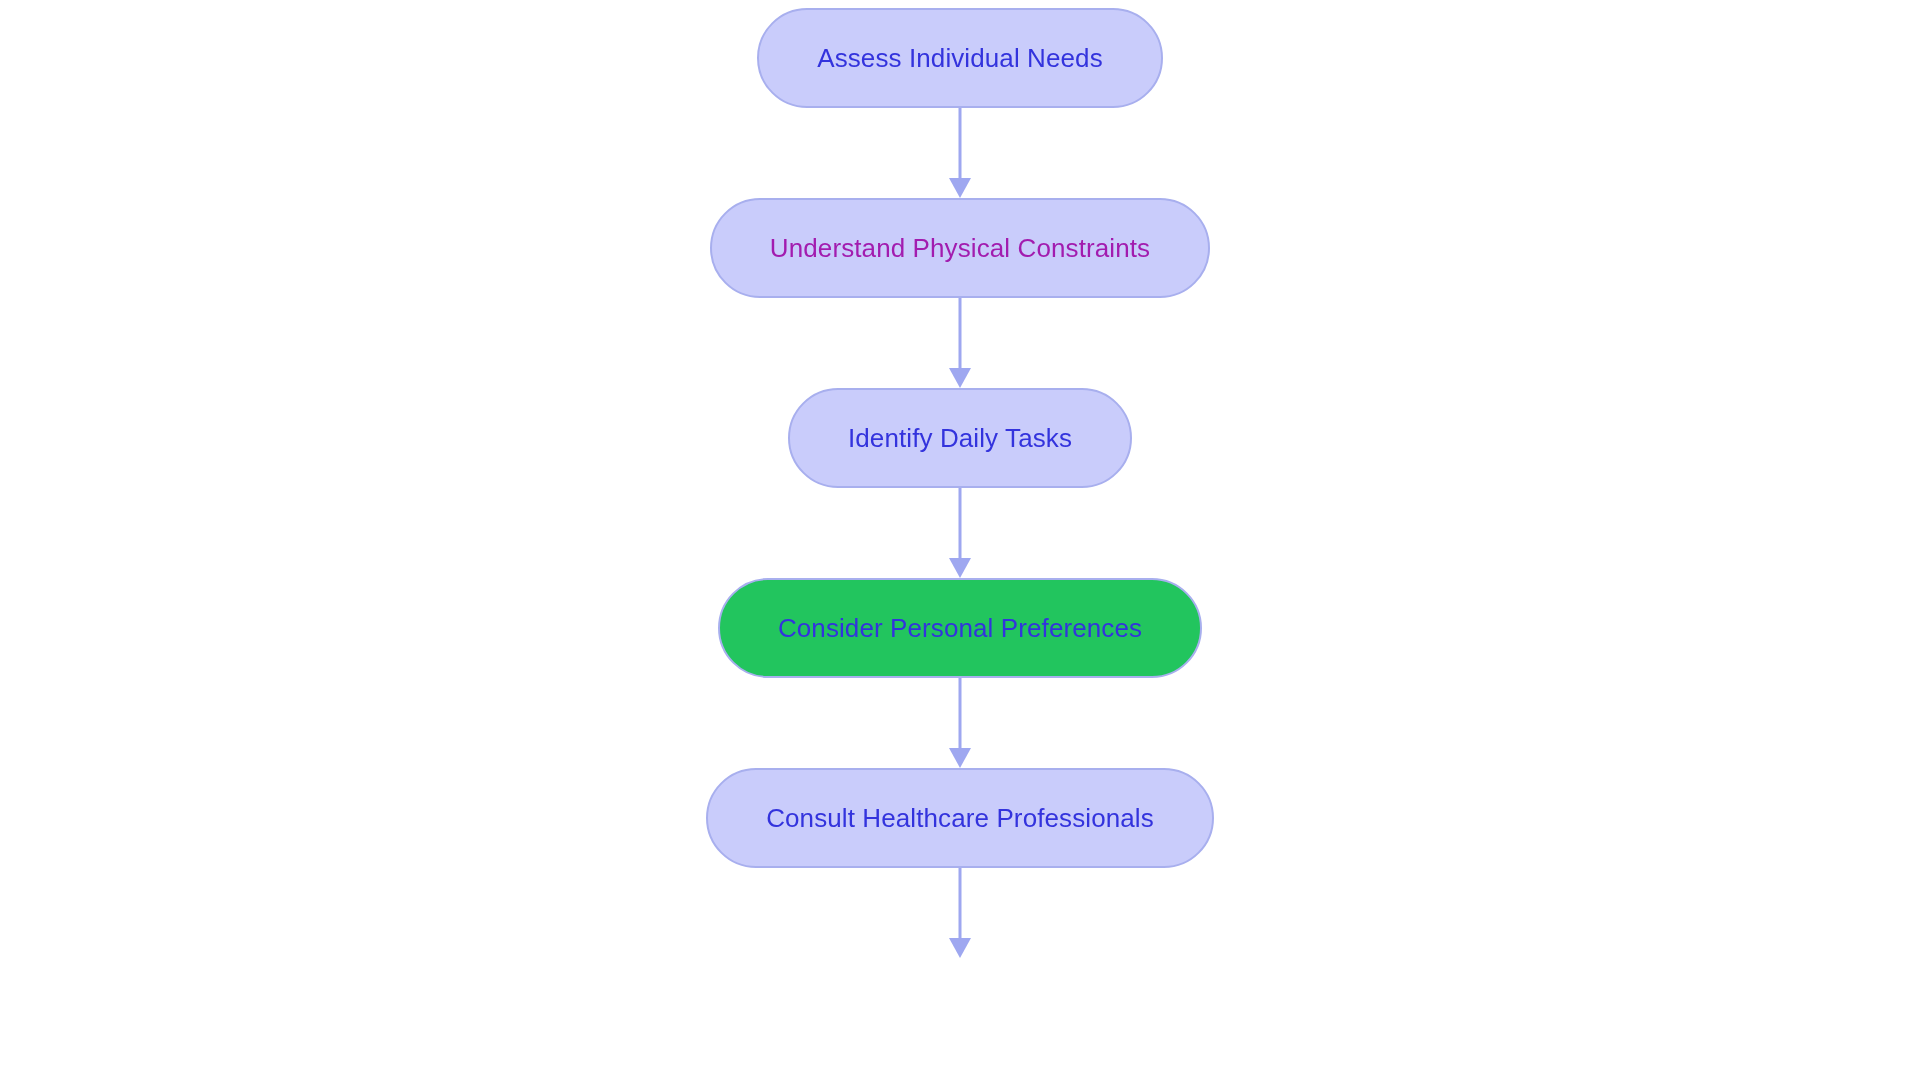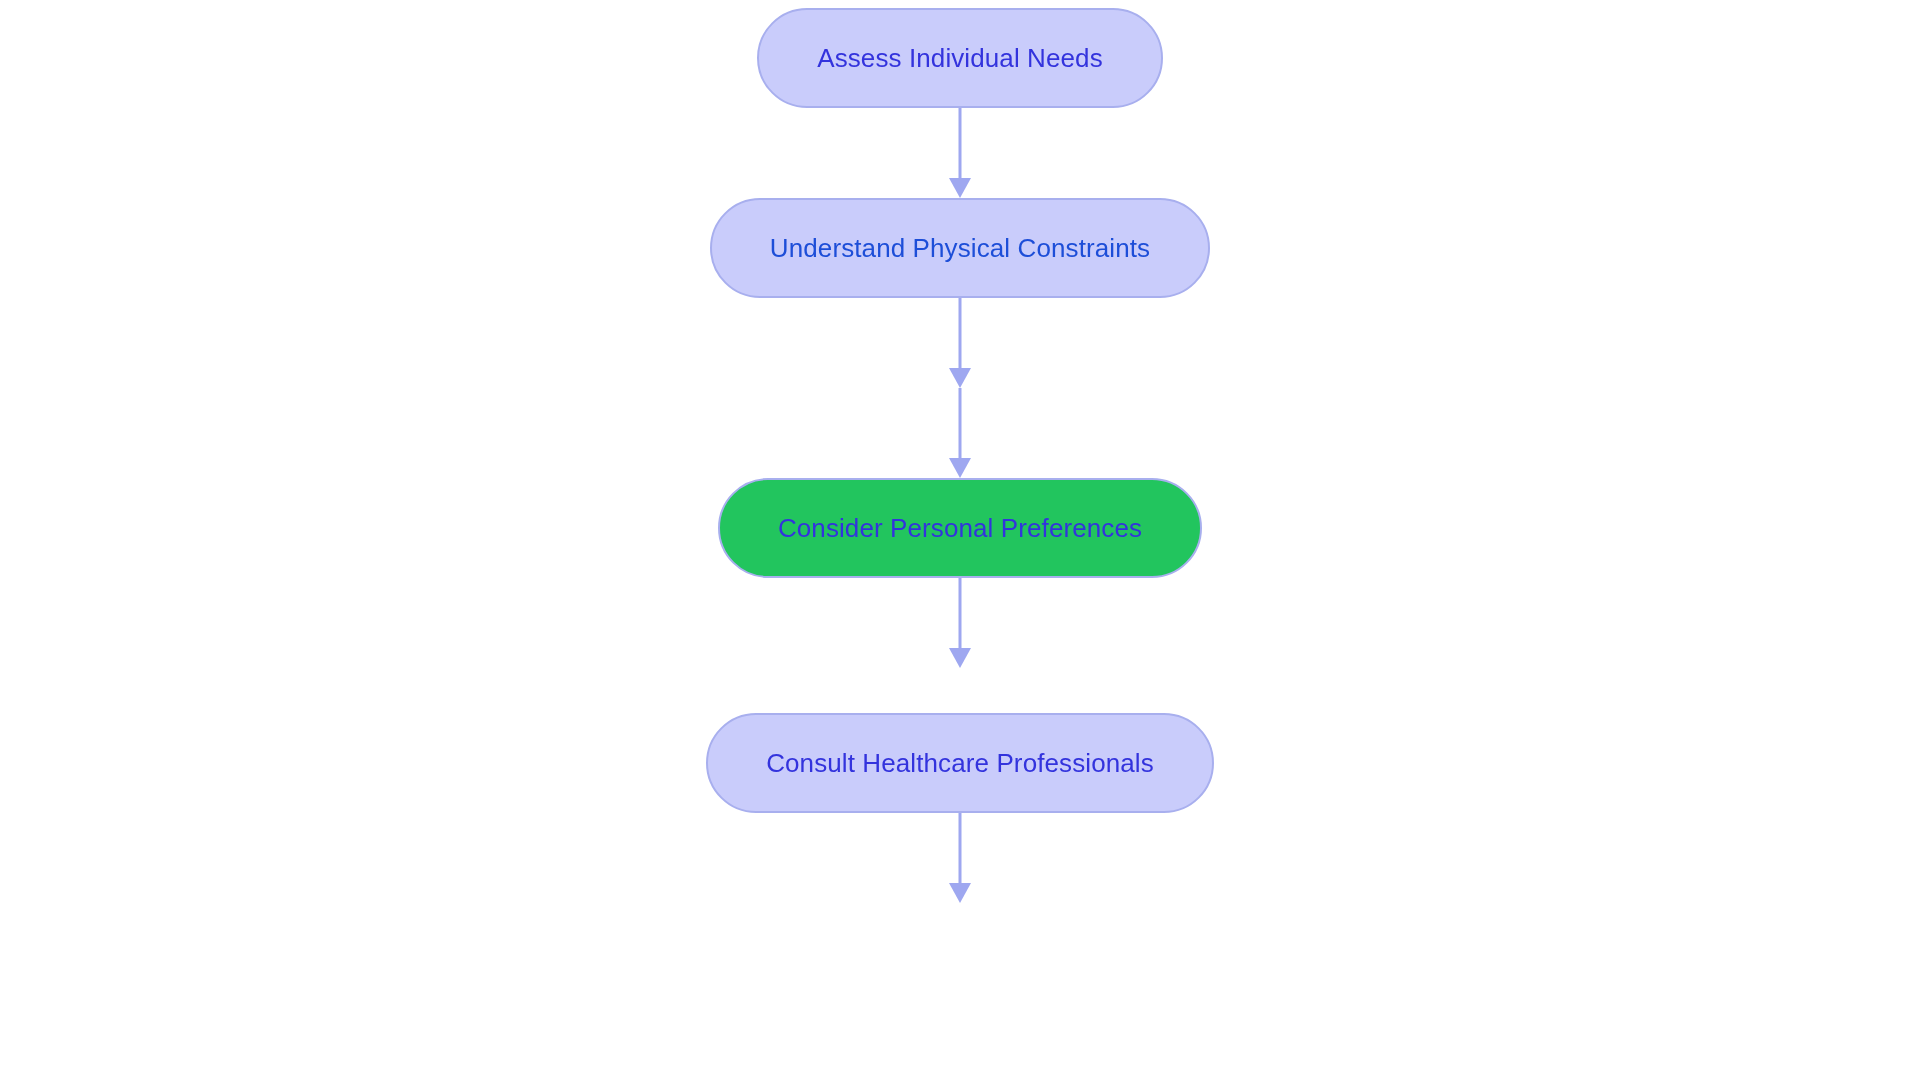--- a/index.html
+++ b/index.html
@@ -100,45 +100,48 @@
 
     <div class="node" style="background: rgb(201, 204, 251); border-color: rgb(168, 175, 238); color: rgb(51, 51, 221);">
       <span class="node-label">Assess Individual Needs</span>
     </div>
 
     <div class="connector">
       <span class="conn-line" style="background: rgb(158, 167, 240);"></span>
       <span class="conn-head" style="border-top-color: rgb(158, 167, 240);"></span>
     </div>
 
-    <div class="node" style="background: rgb(201, 204, 251); border-color: rgb(168, 175, 238); color: #1d4ed8;">
+    <div class="node" style="background: rgb(201, 204, 251); border-color: rgb(168, 175, 238); color: #a21caf;">
       <span class="node-label">Understand Physical Constraints</span>
     </div>
 
     <div class="connector">
       <span class="conn-line" style="background: rgb(158, 167, 240);"></span>
       <span class="conn-head" style="border-top-color: rgb(158, 167, 240);"></span>
     </div>
 
+    <div class="node" style="background: rgb(201, 204, 251); border-color: rgb(168, 175, 238); color: rgb(51, 51, 221);">
+      <span class="node-label">Identify Daily Tasks</span>
+    </div>
 
     <div class="connector">
       <span class="conn-line" style="background: rgb(158, 167, 240);"></span>
       <span class="conn-head" style="border-top-color: rgb(158, 167, 240);"></span>
     </div>
 
     <div class="node" style="background: #22c55e; border-color: rgb(168, 175, 238); color: rgb(51, 51, 221);">
       <span class="node-label">Consider Personal Preferences</span>
     </div>
 
     <div class="connector">
       <span class="conn-line" style="background: rgb(158, 167, 240);"></span>
       <span class="conn-head" style="border-top-color: rgb(158, 167, 240);"></span>
     </div>
 
-    <div class="node" style="background: rgb(201, 204, 251); border-color: rgb(168, 175, 238); color: rgb(51, 51, 221); margin-top: 45px;">
+    <div class="node" style="background: rgb(201, 204, 251); border-color: rgb(168, 175, 238); color: rgb(51, 51, 221);">
       <span class="node-label">Consult Healthcare Professionals</span>
     </div>
 
     <div class="connector">
       <span class="conn-line" style="background: rgb(158, 167, 240);"></span>
       <span class="conn-head" style="border-top-color: rgb(158, 167, 240);"></span>
     </div>
 
 
   </div>

